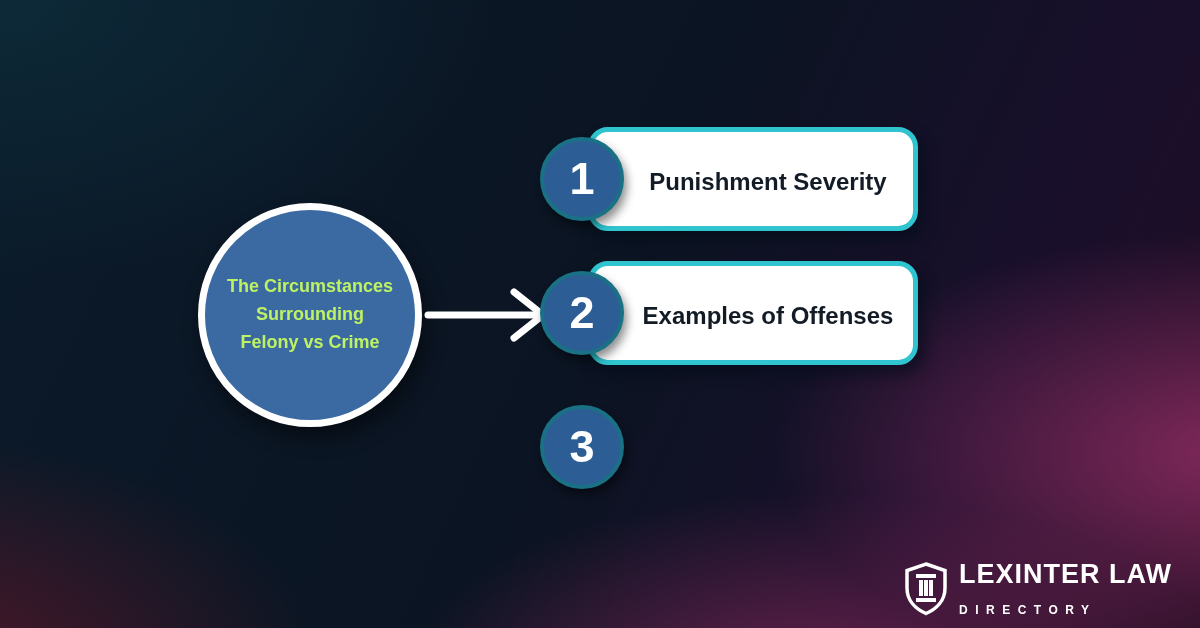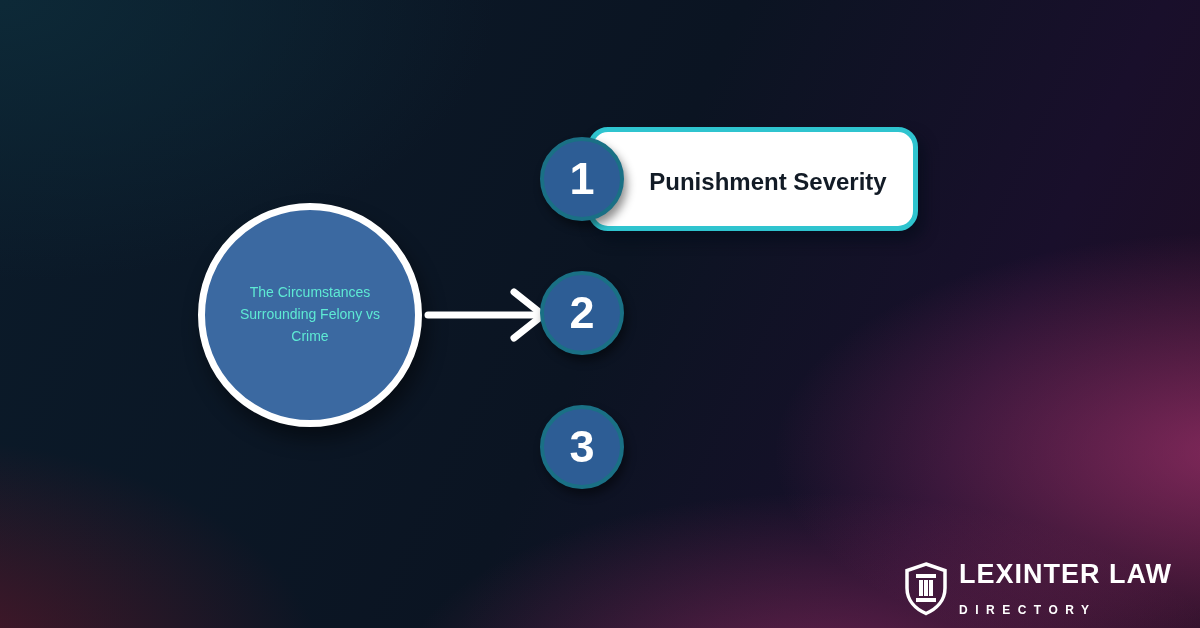--- a/index.html
+++ b/index.html
@@ -26,23 +26,23 @@
     width: 224px; height: 224px;
     border-radius: 50%;
     background: #3b69a1;
     border: 7px solid #ffffff;
     box-shadow: 5px 12px 20px rgba(0,0,0,0.45);
     display: flex; align-items: center; justify-content: center;
     text-align: center;
   }
   .topic-label {
     width: 168px;
-    color: #5eead4;
-    font-size: 14px;
-    font-weight: normal;
+    color: #bef264;
+    font-size: 18px;
+    font-weight: bold;
     line-height: 1.55;
   }
 
   
   .arrow {
     position: absolute;
     left: 424px; top: 283px;
   }
 
   
@@ -134,20 +134,23 @@
 
     <div class="row">
       <div class="num-badge">1</div>
       <div class="item-card">
         <div class="item-label">Punishment Severity</div>
       </div>
     </div>
 
     <div class="row">
       <div class="num-badge">2</div>
+      <div class="item-card">
+        <div class="item-label">Examples of Offenses</div>
+      </div>
     </div>
 
     <div class="row">
       <div class="num-badge">3</div>
     </div>
 
   </div>
 
   <div class="logo">
     <svg width="46" height="54" viewBox="0 0 46 54" aria-hidden="true">

